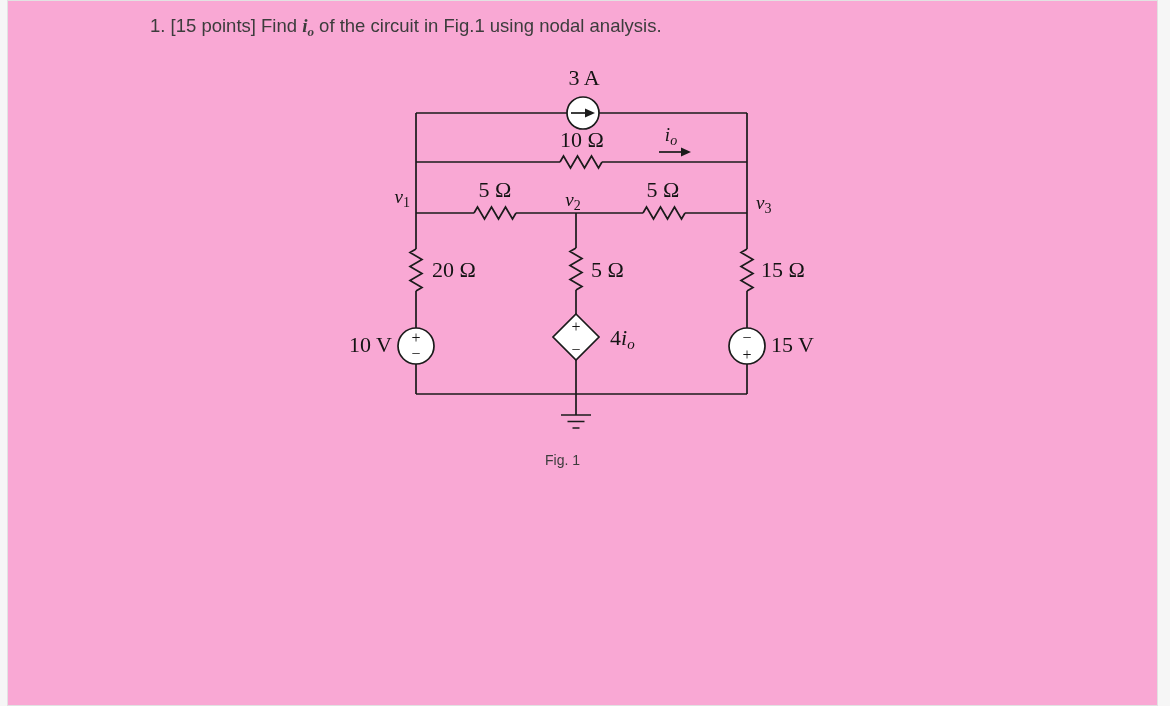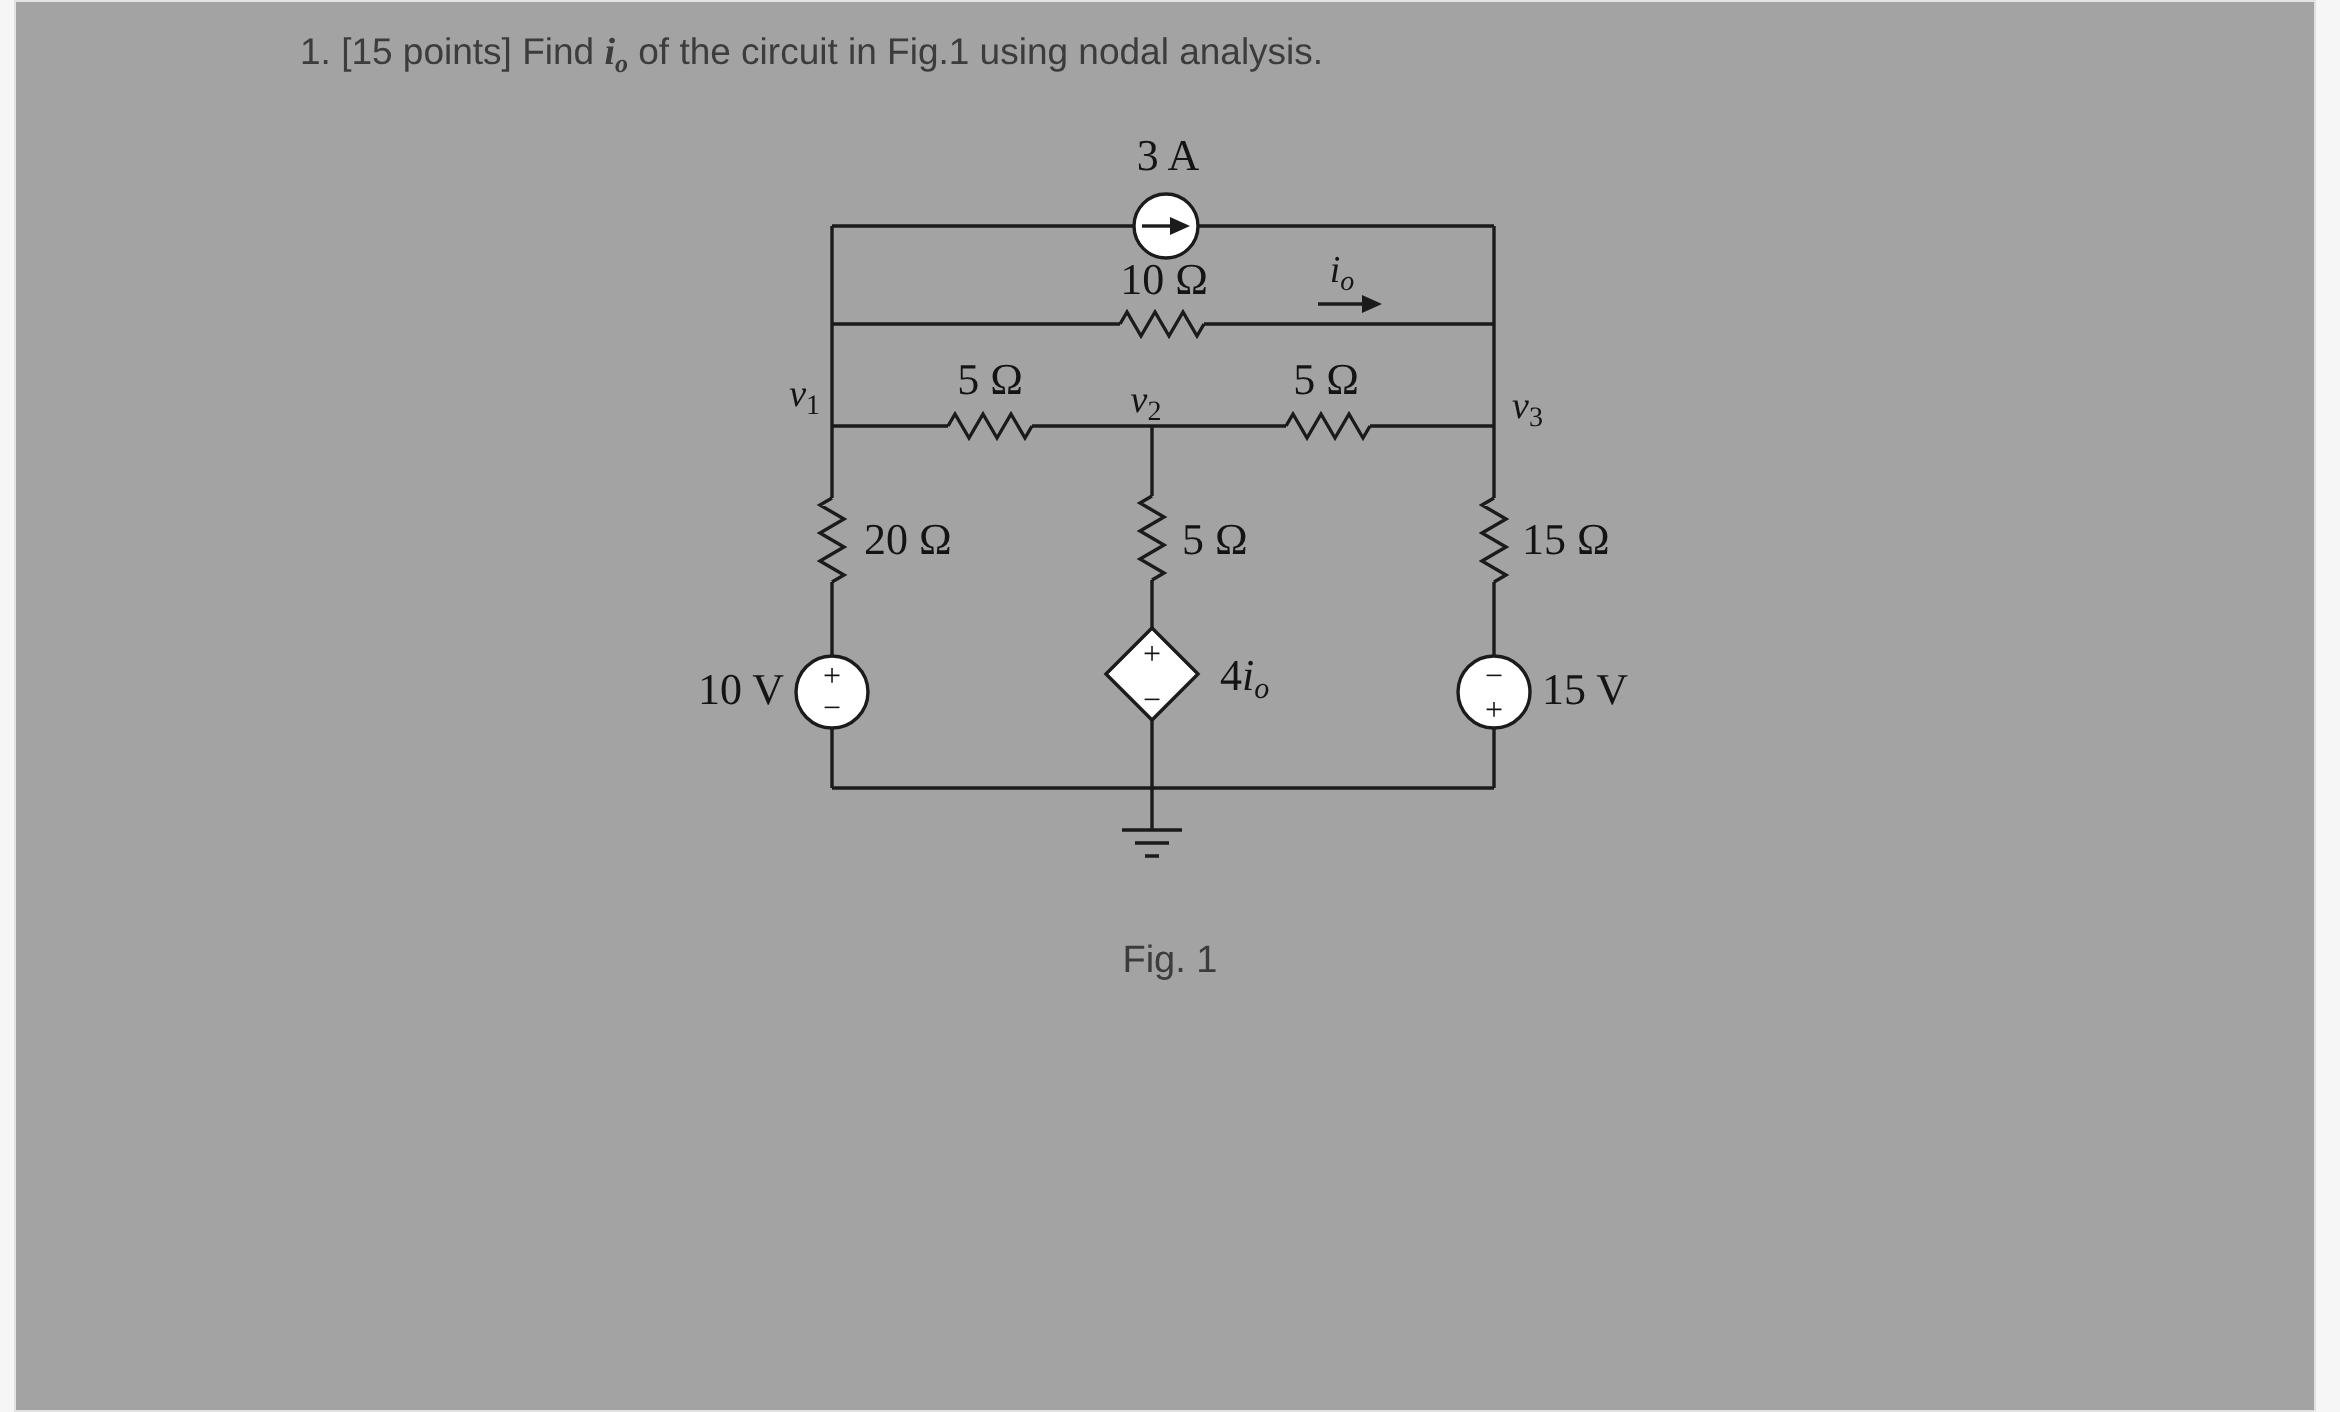--- a/index.html
+++ b/index.html
@@ -5,21 +5,21 @@
   html, body {
     margin: 0; padding: 0;
     width: 1170px; height: 706px;
     background: #f6f6f6;
     overflow: hidden;
     font-family: "Liberation Sans", sans-serif;
   }
   .page {
     position: absolute;
     left: 7px; top: 0; right: 12px; bottom: 0;
-    background: #a3a3a3;
+    background: #f9a8d4;
     border: 1px solid #e2e2e2;
     text-decoration: underline;
   }
   .problem-title {
     position: absolute;
     left: 142px; top: 12px;
     font-size: 18.5px;
     line-height: 26px;
     color: #3c3c3c;
     white-space: nowrap;
@@ -35,24 +35,24 @@
     vertical-align: -4px;
     font-weight: bold;
   }
   .circuit-svg {
     position: absolute;
     left: 332px; top: 60px;
     width: 480px; height: 440px;
   }
   .fig-caption {
     position: absolute;
-    left: 537px; top: 469px;
+    left: 537px; top: 451px;
     width: 80px;
-    text-align: center;
-    font-size: 19px;
+    text-align: left;
+    font-size: 14px;
     color: #3c3c3c;
   }
   text { font-family: "Liberation Serif", serif; fill: #141414; }
   .lbl  { font-size: 22px; }
   .node { font-size: 19px; }
   .it   { font-style: italic; }
   .sub  { font-size: 14px; }
   .lblsub { font-size: 15px; font-style: italic; }
   .sign { font-size: 16px; }
 </style>

